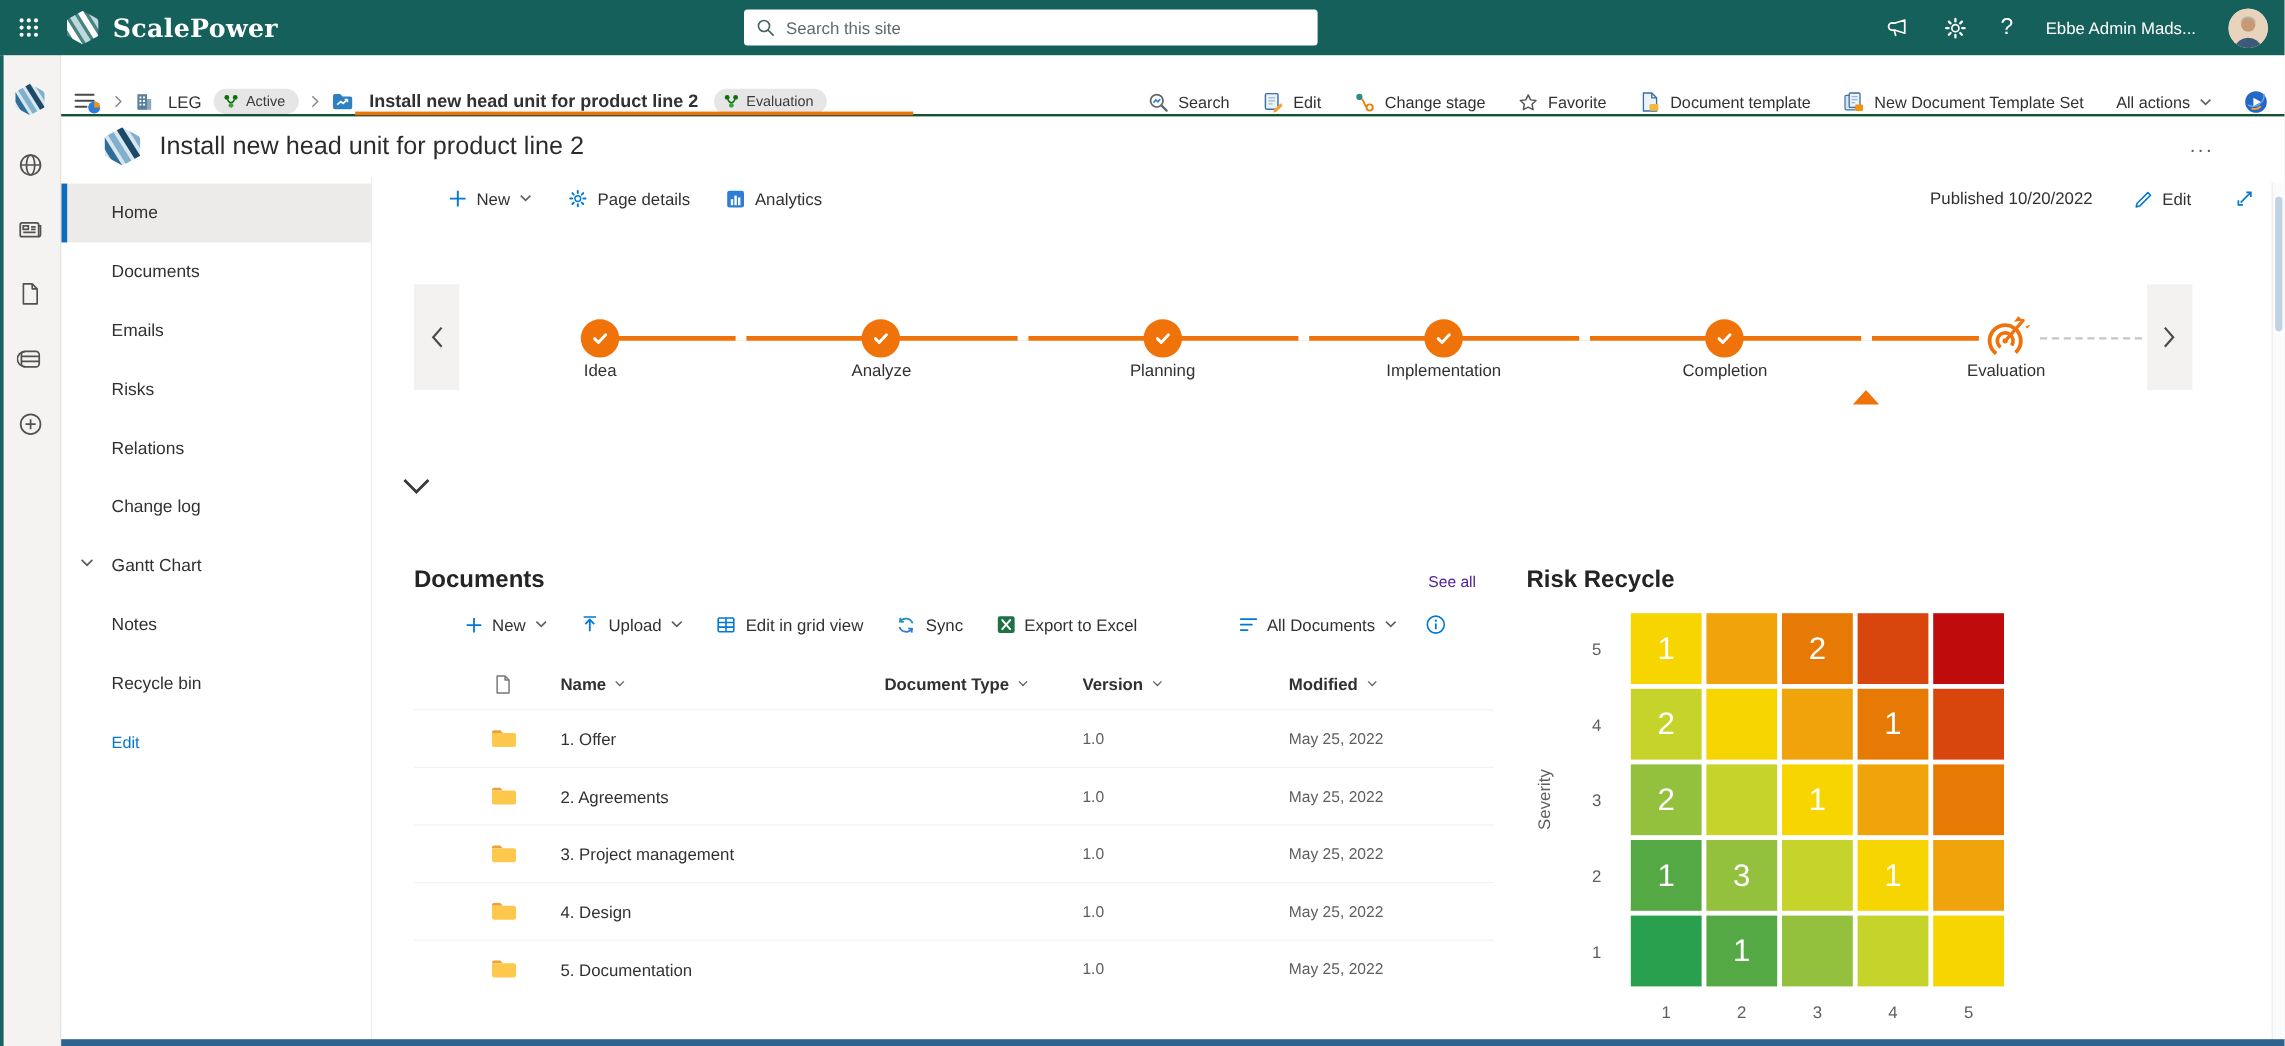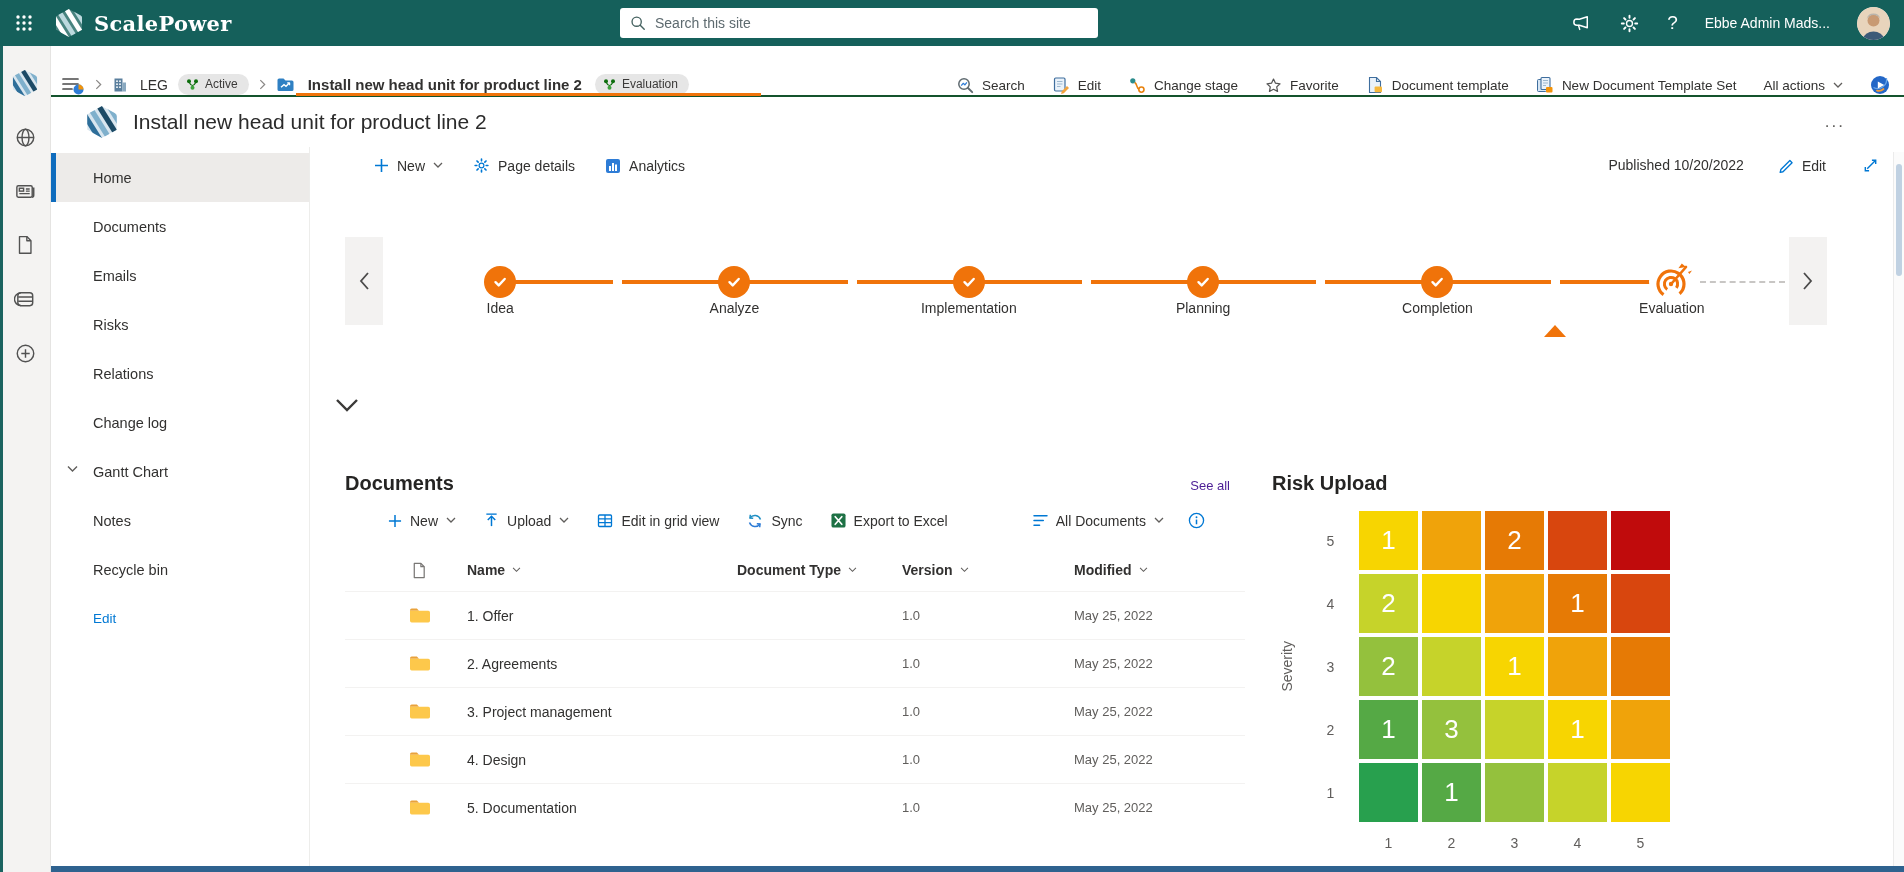--- a/index.html
+++ b/index.html
@@ -519,31 +519,31 @@
               <div class="tl-label">Analyze</div>
             </div>
 
             <div class="tl-stage done">
               <div class="tl-node">
                 <svg class="check-ic" width="18" height="18" viewBox="0 0 18 18">
                   <path d="M4.5 9.2 l3.2 3.2 L13.7 6" stroke="#fff" stroke-width="2.4" fill="none" stroke-linecap="round" stroke-linejoin="round"></path>
                 </svg>
 
               </div>
-              <div class="tl-label">Implementation</div>
+              <div class="tl-label">Planning</div>
             </div>
 
             <div class="tl-stage done">
               <div class="tl-node">
                 <svg class="check-ic" width="18" height="18" viewBox="0 0 18 18">
                   <path d="M4.5 9.2 l3.2 3.2 L13.7 6" stroke="#fff" stroke-width="2.4" fill="none" stroke-linecap="round" stroke-linejoin="round"></path>
                 </svg>
 
               </div>
-              <div class="tl-label">Planning</div>
+              <div class="tl-label">Implementation</div>
             </div>
 
             <div class="tl-stage done">
               <div class="tl-node">
                 <svg class="check-ic" width="18" height="18" viewBox="0 0 18 18">
                   <path d="M4.5 9.2 l3.2 3.2 L13.7 6" stroke="#fff" stroke-width="2.4" fill="none" stroke-linecap="round" stroke-linejoin="round"></path>
                 </svg>
 
               </div>
               <div class="tl-label">Completion</div>
@@ -753,21 +753,21 @@
               <div>5. Documentation</div>
               <div class="cell-dim"></div>
               <div class="cell-dim">1.0</div>
               <div class="cell-dim">May 25, 2022</div>
             </div>
           </div>
       </div>
     </div>
 
     <div class="risk">
-      <div class="risk-title">Risk Upload</div>
+      <div class="risk-title">Risk Recycle</div>
       <div class="risk-body">
         <div class="sev-label">
             <span>Severity</span>
           </div>
         <div class="row-labels">
 
         <span>5</span>
             <span>4</span>
             <span>3</span>
             <span>2</span>

